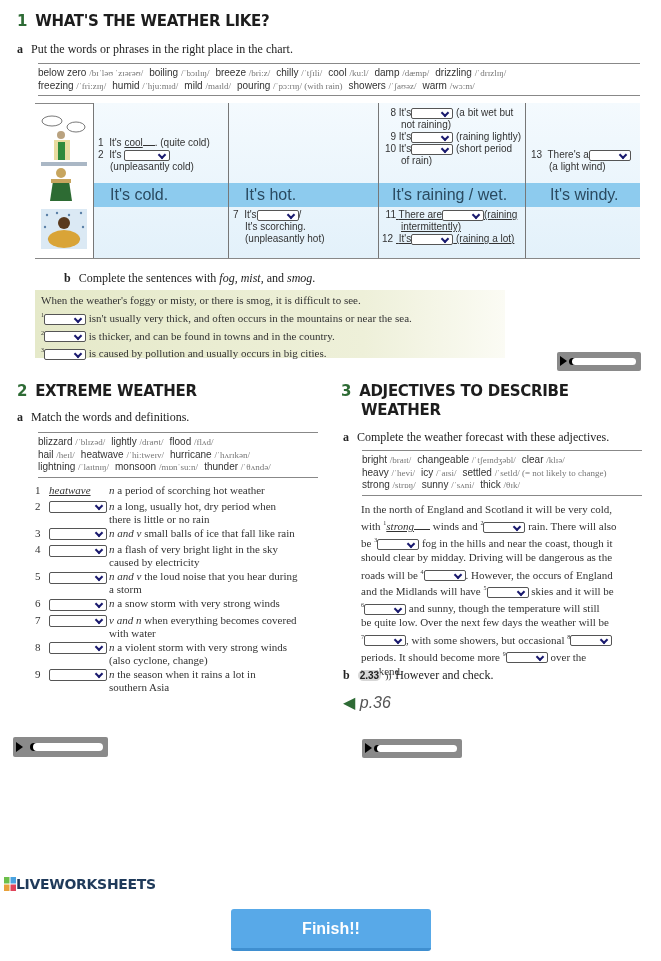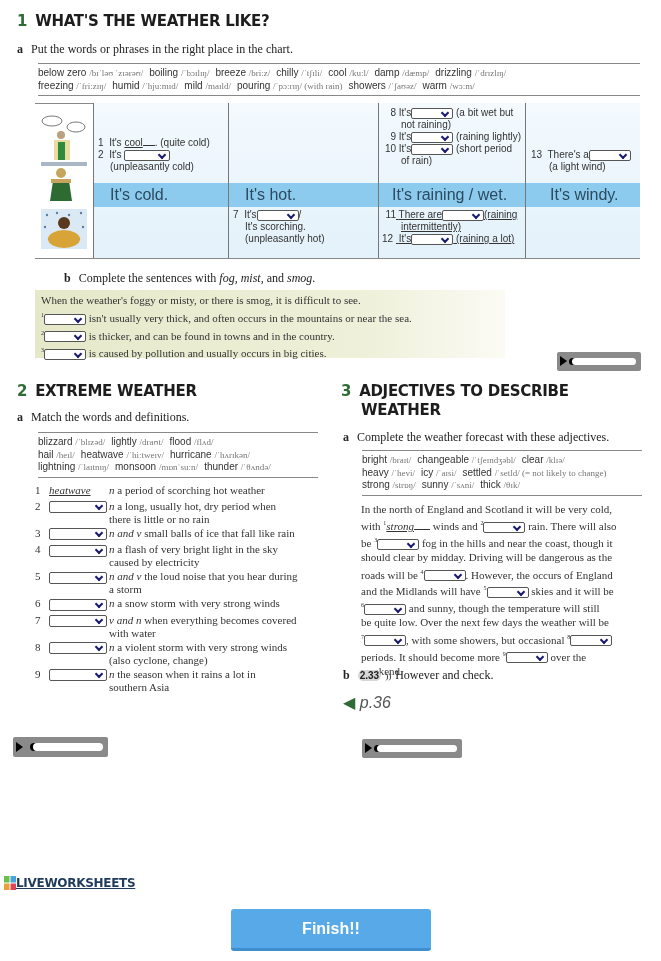--- a/index.html
+++ b/index.html
@@ -17,21 +17,21 @@
   .cell { position:absolute; }
   .vline { position:absolute; width:1px; background:#777; }
   .band { position:absolute; background:#8dcbee; }
   .bandtxt { position:absolute; font-family:"Liberation Sans",sans-serif; font-size:16px; color:#2a4a60; }
   .player { position:absolute; background:#8a8a8a; border-radius:2px; }
   .player .tri { position:absolute; width:0; height:0; border-top:5px solid transparent; border-bottom:5px solid transparent; border-left:7px solid #000; }
   .player .dot { position:absolute; width:7px; height:7px; border-radius:50%; background:#000; }
   .player .track { position:absolute; background:#fff; border-radius:4px; }
   .bodytxt { font-family:"Liberation Serif",serif; font-size:11px; line-height:13px; color:#333; }
   .it { font-style:italic; }
-  .logo { font-family:"DejaVu Sans",sans-serif; font-weight:bold; font-size:12px; color:#1f3a5a; letter-spacing:-0.3px;text-decoration:underline; }
+  .logo { font-family:"DejaVu Sans",sans-serif; font-weight:bold; font-size:14px; color:#1f3a5a; letter-spacing:-0.3px; }
   .finish { position:absolute; left:231px; top:909px; width:200px; height:42px; background:#58a9e8; border-radius:3px; border-bottom:3px solid #3f8fd0; box-sizing:border-box; color:#fff; font-family:"Liberation Sans",sans-serif; font-weight:bold; font-size:16px; text-align:center; line-height:39px; cursor:pointer; }
 </style>
 </head>
 <body>
 
 <div class="abs h1" style="left:17px;top:12px;">
   <span class="num">1</span><span>WHAT'S THE WEATHER LIKE?</span>
 </div>
 <div class="abs sub" style="left:17px;top:42px;">
   <b>a</b><span>Put the words or phrases in the right place in the chart.</span>

